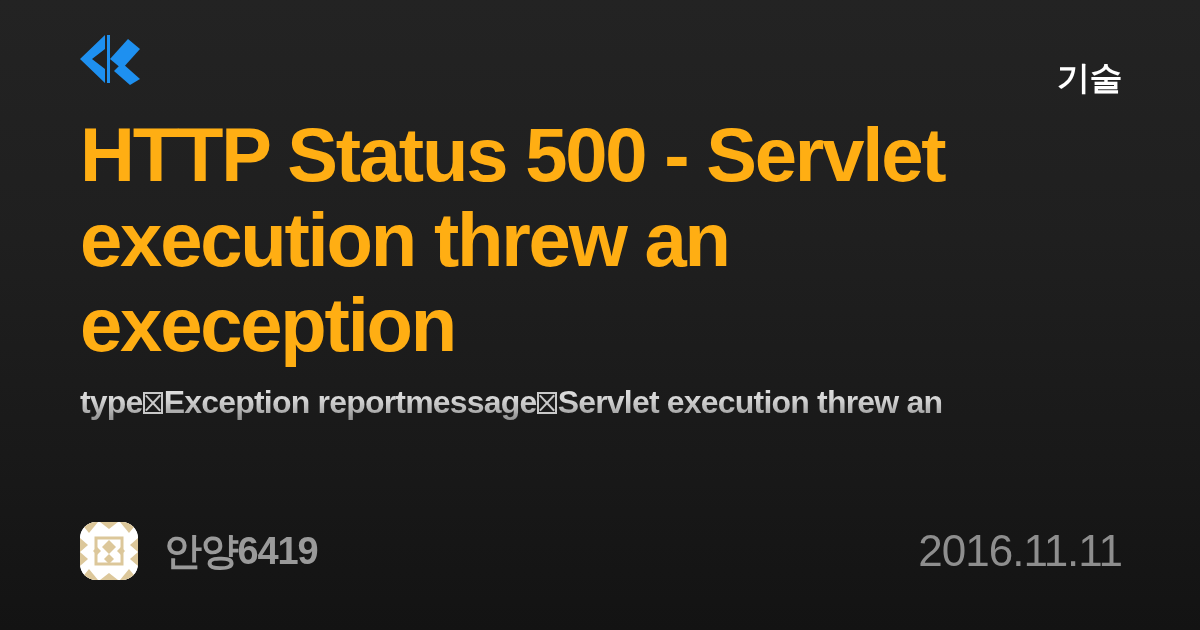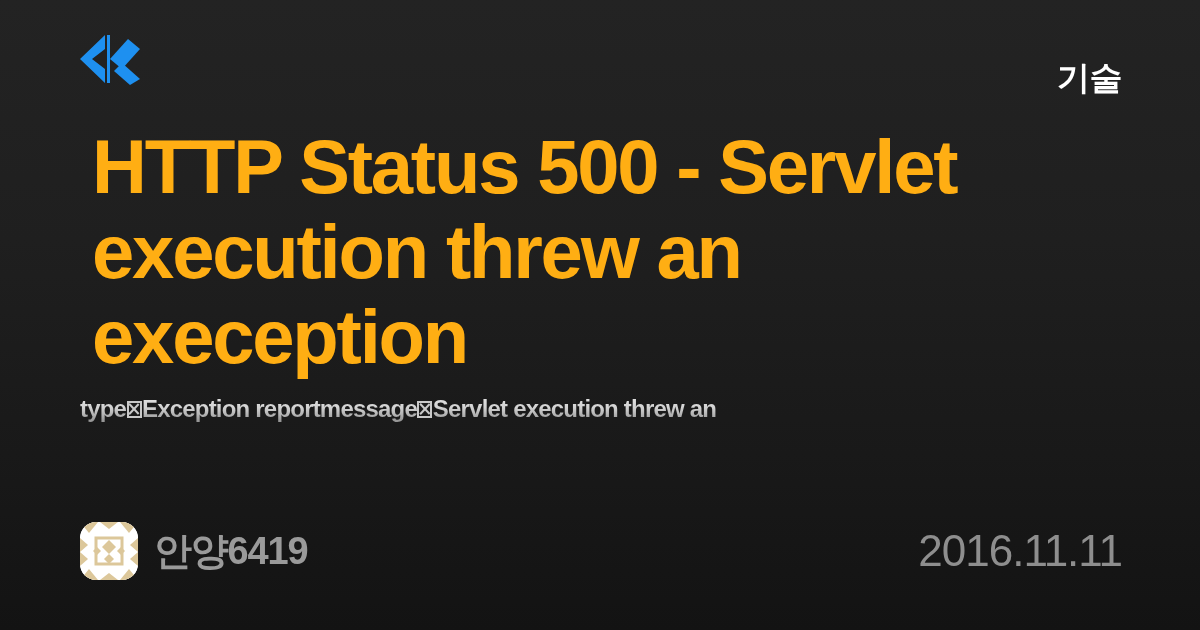--- a/index.html
+++ b/index.html
@@ -55,27 +55,27 @@
     right: 78px;
     top: 112px;
   }
 
   .post-title {
     color: #FFAE13;
     font-size: 76px;
     font-weight: 700;
     line-height: 1.12;
     letter-spacing: -2.2px;
-    margin: 12px;
+    margin: 0;
     word-break: break-word;
   }
 
   .post-summary {
     margin: 14px 0 16px 0;
-    font-size: 24px;
+    font-size: 32px;
     font-weight: 700;
     line-height: 1.34;
     letter-spacing: -0.8px;
     max-height: 96px;
     overflow: hidden;
     color: #d8d8d8;
     background: linear-gradient(180deg, #e8e8e8 0%, #d2d2d2 46%, #9a9a9a 84%, #8b8b8b 100%);
     -webkit-background-clip: text;
     background-clip: text;
     -webkit-text-fill-color: transparent;
@@ -112,21 +112,21 @@
     bottom: 48px;
     height: 62px;
     display: flex;
     align-items: center;
     justify-content: space-between;
   }
 
   .author {
     display: flex;
     align-items: center;
-    gap: 16px;
+    gap: 26px;
   }
 
   .avatar {
     width: 58px;
     height: 58px;
     border-radius: 16px;
     flex: 0 0 auto;
     overflow: hidden;
     background: #ffffff;
     display: block;

